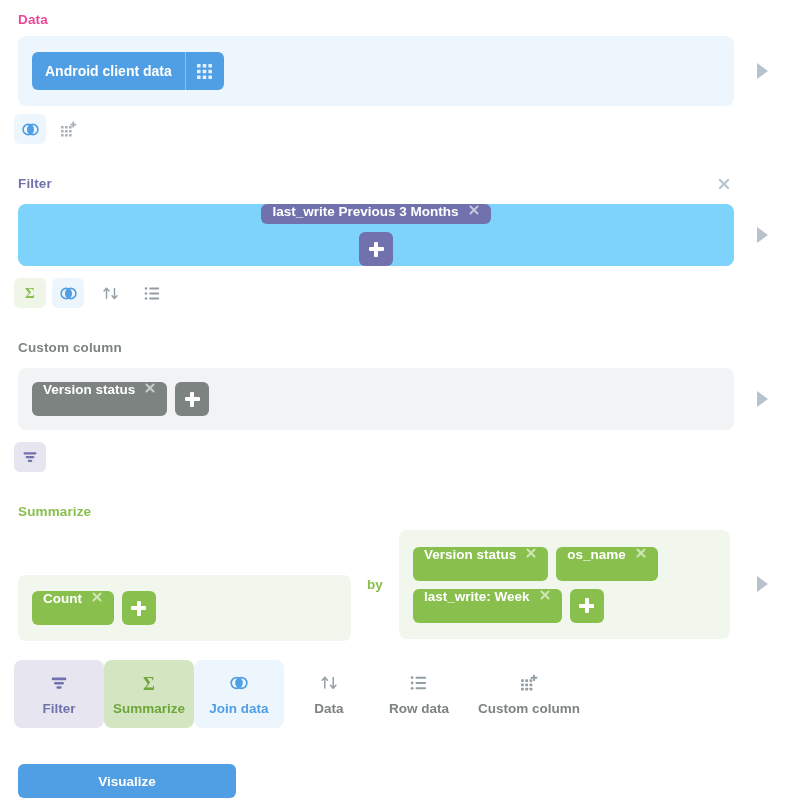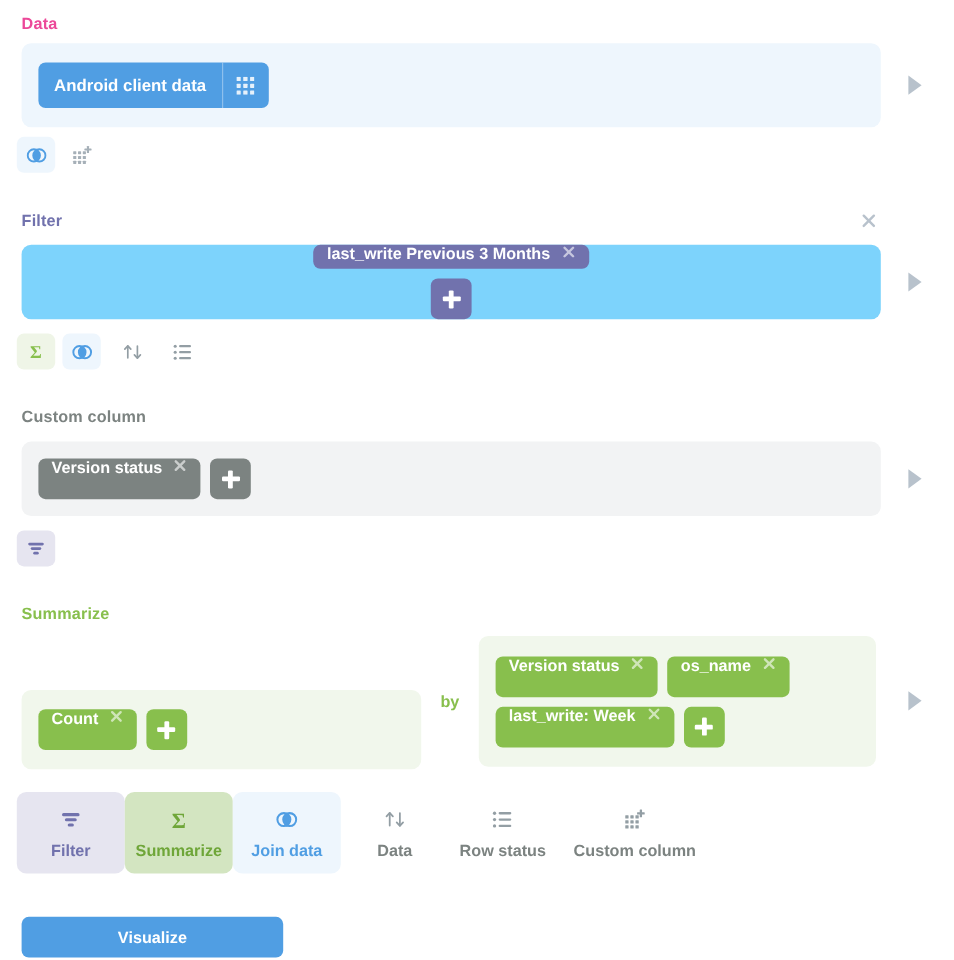--- a/index.html
+++ b/index.html
@@ -422,21 +422,21 @@
       <svg width="18" height="18" viewBox="0 0 17 17" aria-hidden="true">
         <g fill="#939EA4">
           <circle cx="2" cy="3.5" r="1.3"></circle>
             <rect x="5.2" y="2.6" width="10" height="1.8" rx="0.9"></rect>
           <circle cx="2" cy="8.5" r="1.3"></circle>
             <rect x="5.2" y="7.6" width="10" height="1.8" rx="0.9"></rect>
           <circle cx="2" cy="13.5" r="1.3"></circle>
             <rect x="5.2" y="12.6" width="10" height="1.8" rx="0.9"></rect>
         </g>
       </svg>
-      <span class="alabel">Row status</span>
+      <span class="alabel">Row data</span>
     </div>
 
     <div class="action a-plain" style="width:130px;">
       <svg width="18" height="18" viewBox="0 0 17 17" aria-hidden="true">
         <g fill="#939EA4">
           <rect x="1" y="5" width="2.6" height="2.6" rx="0.4"></rect>
           <rect x="5" y="5" width="2.6" height="2.6" rx="0.4"></rect>
           <rect x="9" y="5" width="2.6" height="2.6" rx="0.4"></rect>
           <rect x="1" y="9" width="2.6" height="2.6" rx="0.4"></rect>
           <rect x="5" y="9" width="2.6" height="2.6" rx="0.4"></rect>

